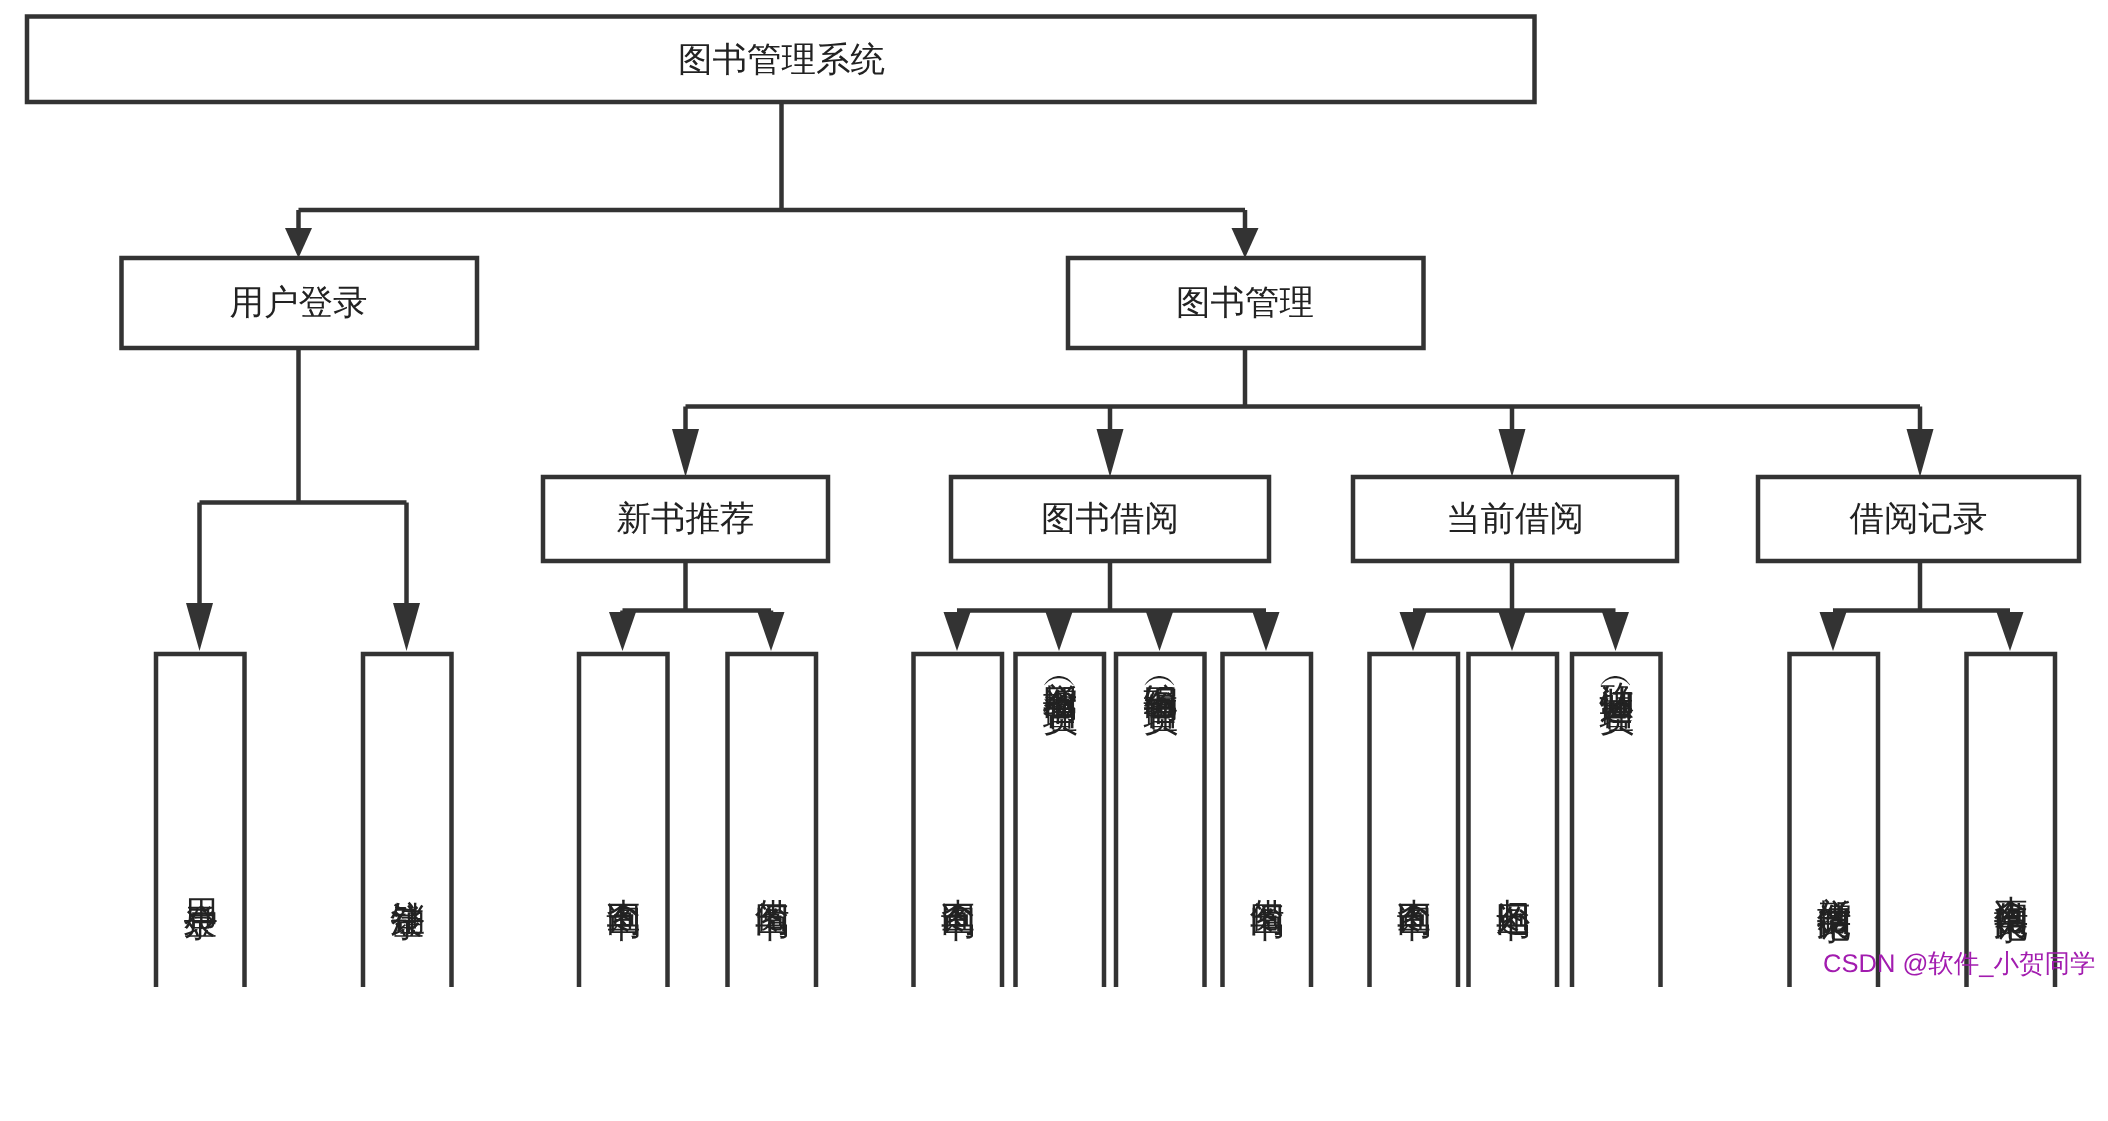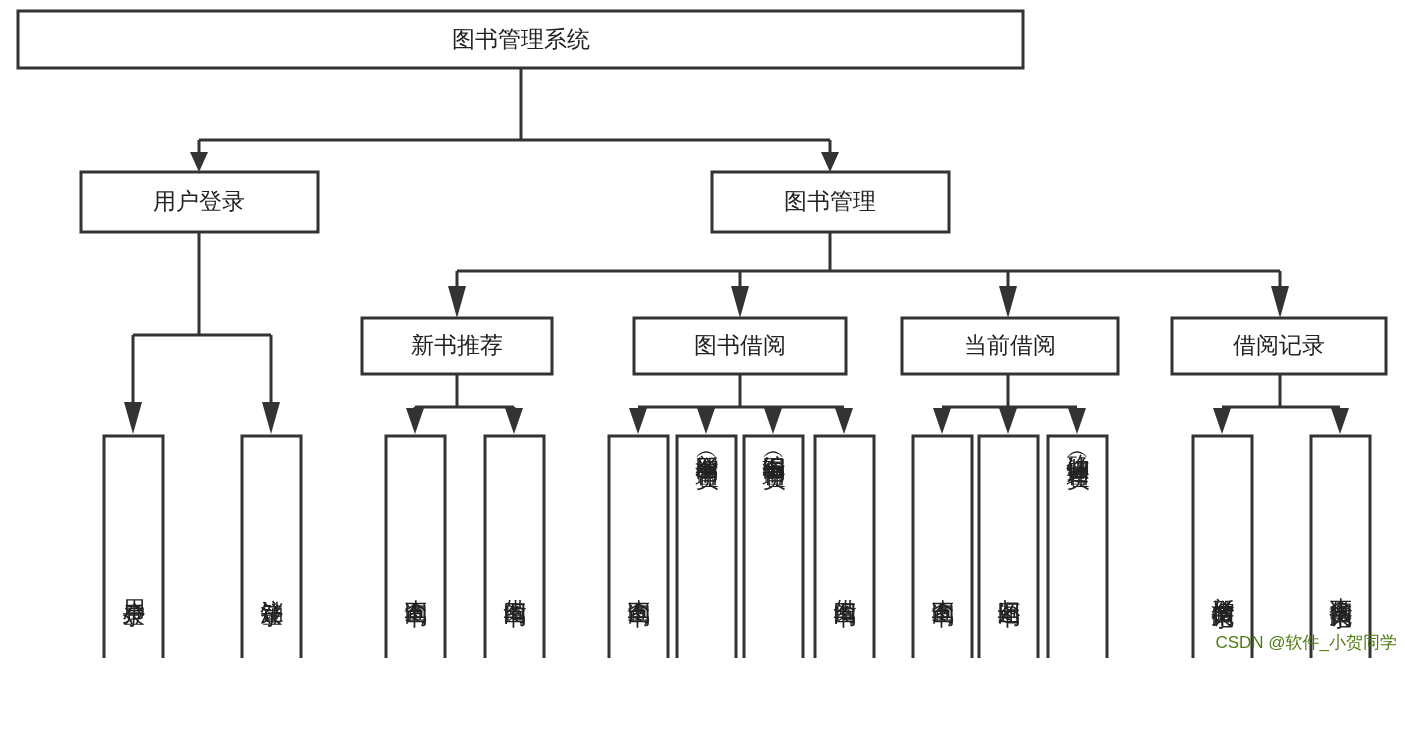--- a/index.html
+++ b/index.html
@@ -69,21 +69,21 @@
     color: #222222;
     white-space: nowrap;
     text-align: center;
   }
   .watermark {
     position: absolute;
     right: 8px;
     bottom: 4px;
     font-family: "Liberation Sans", "DejaVu Sans", sans-serif;
     font-size: 17px;
-    color: #4d7c0f;
+    color: #a21caf;
     white-space: nowrap;
     pointer-events: none;
   }
 </style>
 </head>
 <body>
 
 <div id="diagram-root">
 
   <svg class="diagram-canvas" viewBox="0 0 1405 747" xmlns="http://www.w3.org/2000/svg">

